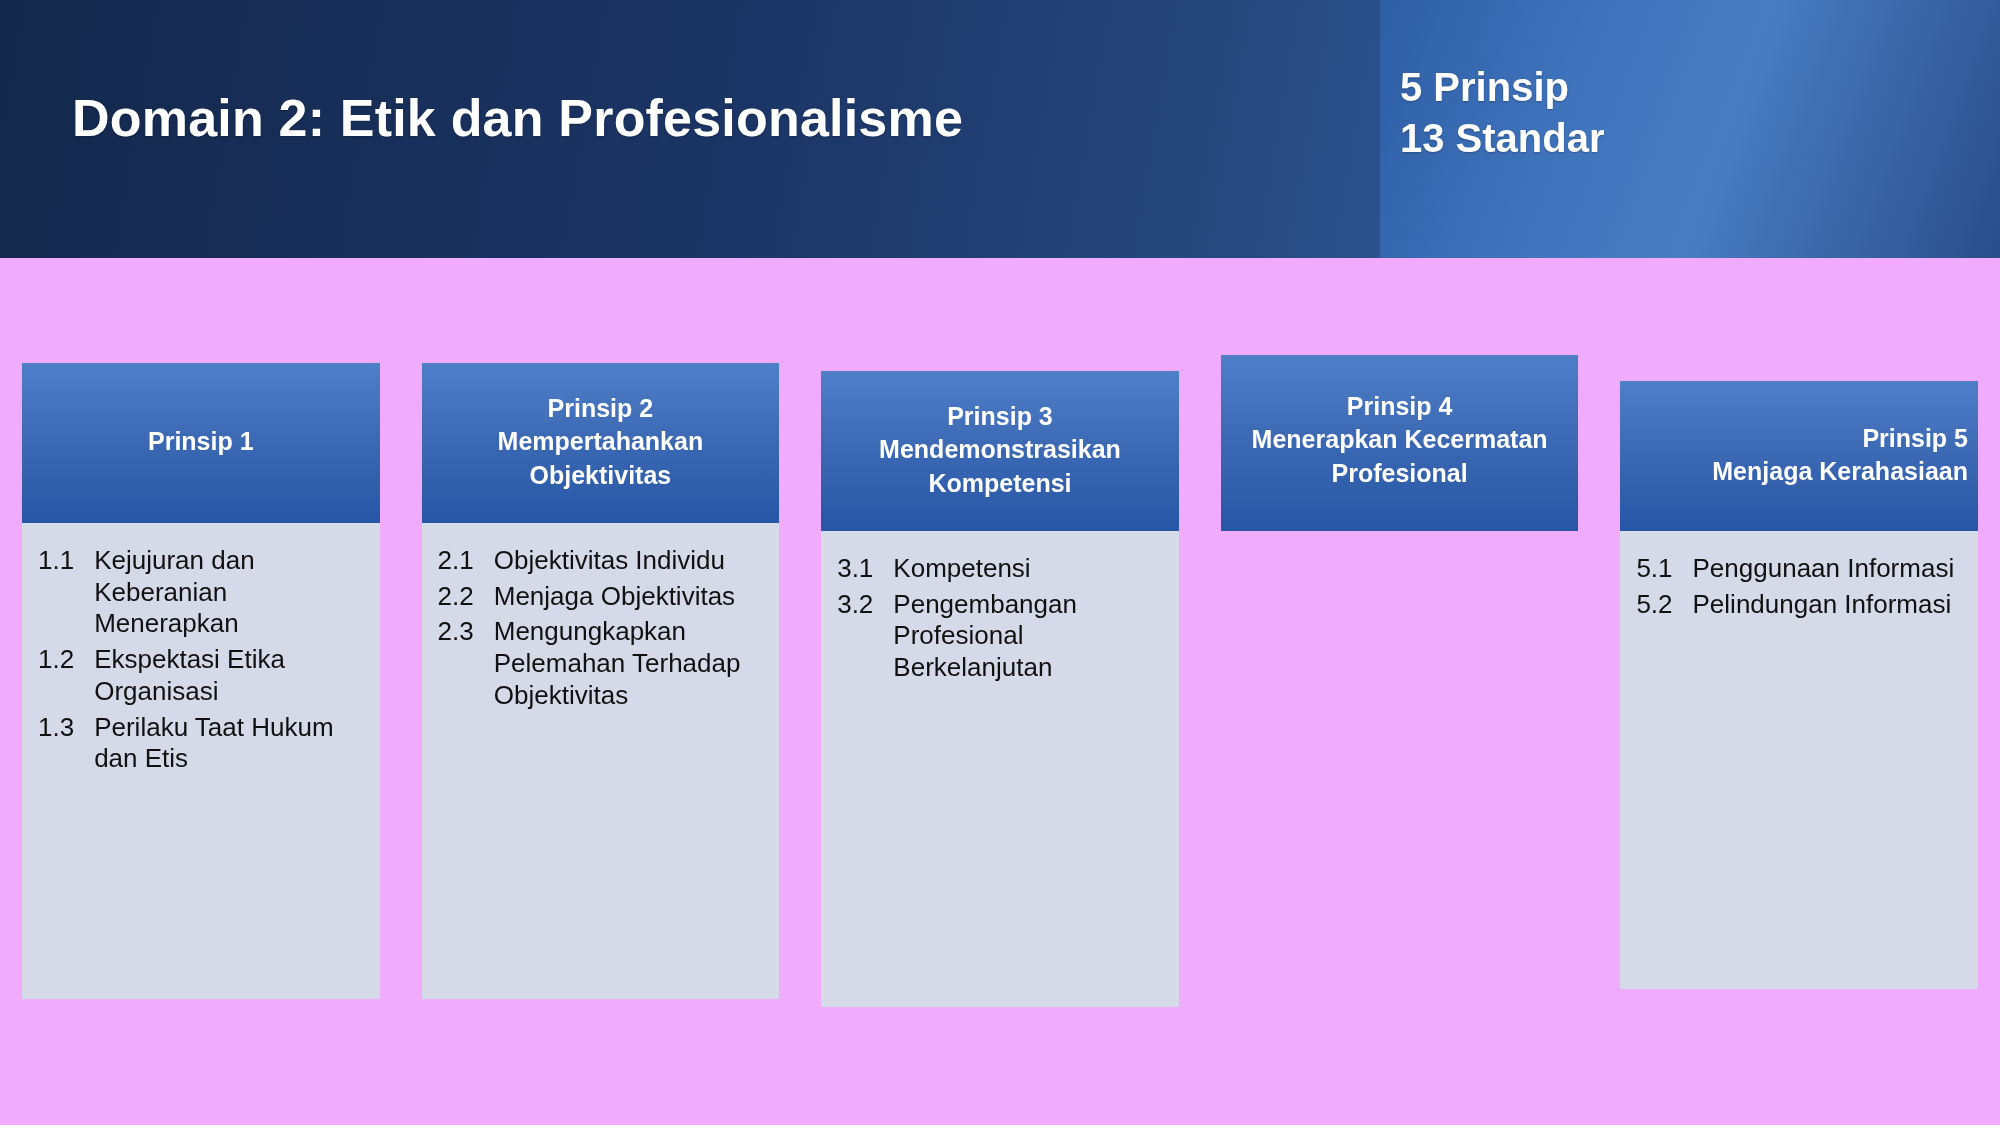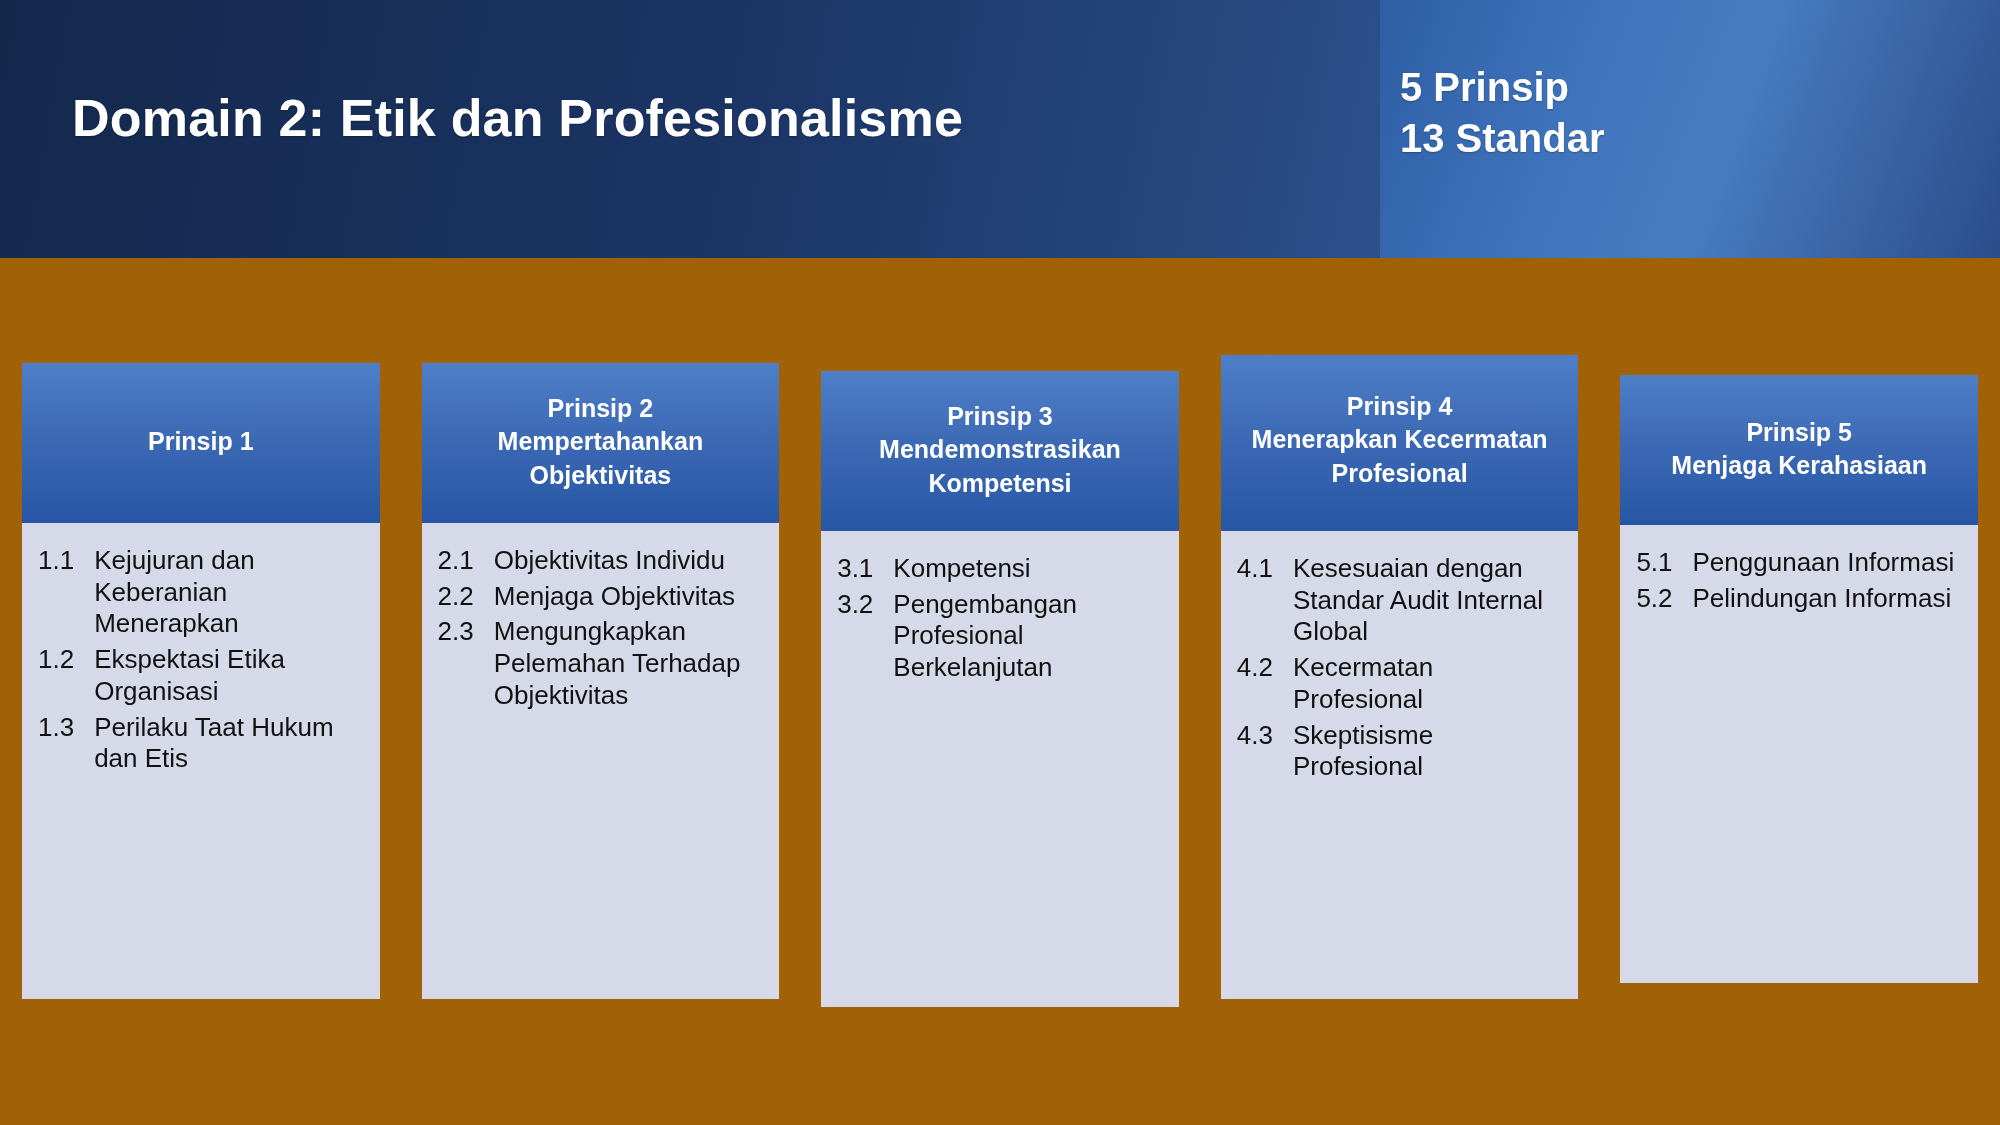--- a/index.html
+++ b/index.html
@@ -9,21 +9,21 @@
     height: 1125px;
     background: #ffffff;
     font-family: "Liberation Sans", sans-serif;
     overflow: hidden;
   }
 
   .slide {
     position: relative;
     width: 2000px;
     height: 1125px;
-    background: #a16207;
+    background: #f0abfc;
   }
 
   
   .header {
     position: absolute;
     left: 0;
     top: 0;
     width: 2000px;
     height: 258px;
     background: linear-gradient(100deg, #14284c 0%, #1b3566 38%, #27497f 62%, #2d5391 72%, #19305c 100%);
@@ -117,21 +117,21 @@
   .std-text { flex: 1 1 auto; }
 
   
   .column.c1 .col-body { min-height: 468px; }
   .column.c2 .col-body { min-height: 468px; }
   .column.c3 .col-body { min-height: 468px; }
   .column.c4 .col-body { min-height: 468px; }
   .column.c5 .col-body { min-height: 468px; }
 
   .column.c4 .col-head { min-height: 176px; padding-top: 14px; }
-  .column.c5 .col-head { min-height: 150px; margin-top: 20px; }
+  .column.c5 .col-head { min-height: 150px; margin-top: 26px; text-align: right; }
   .column.c3 .col-head { min-height: 160px; margin-top: 16px; }
   .column.c1 .col-head { min-height: 160px; margin-top: 8px; }
   .column.c2 .col-head { min-height: 160px; margin-top: 8px; }
 
   .column.c3 .col-body, .column.c1 .col-body, .column.c2 .col-body { min-height: 476px; }
   .column.c5 .col-body { min-height: 458px; }
 </style>
 </head>
 <body>
 
@@ -204,34 +204,20 @@
           <span class="std-text">Pengembangan Profesional Berkelanjutan</span>
         </div>
       </div>
     </div>
 
     <div class="column c4">
       <div class="col-head">
         <span class="kicker">Prinsip 4</span>
         <span class="name">Menerapkan Kecermatan Profesional</span>
       </div>
-      <div class="col-body">
-        <div class="std-row">
-          <span class="std-num">4.1</span>
-          <span class="std-text">Kesesuaian dengan Standar Audit Internal Global</span>
-        </div>
-        <div class="std-row">
-          <span class="std-num">4.2</span>
-          <span class="std-text">Kecermatan Profesional</span>
-        </div>
-        <div class="std-row">
-          <span class="std-num">4.3</span>
-          <span class="std-text">Skeptisisme Profesional</span>
-        </div>
-      </div>
     </div>
 
     <div class="column c5">
       <div class="col-head">
         <span class="kicker">Prinsip 5</span>
         <span class="name">Menjaga Kerahasiaan</span>
       </div>
       <div class="col-body">
         <div class="std-row">
           <span class="std-num">5.1</span>

